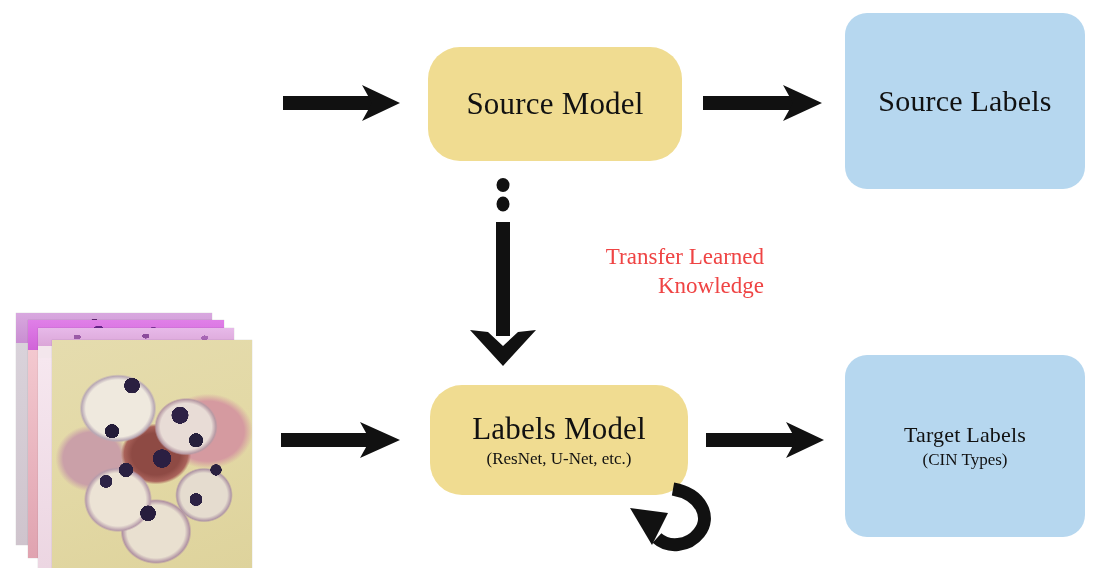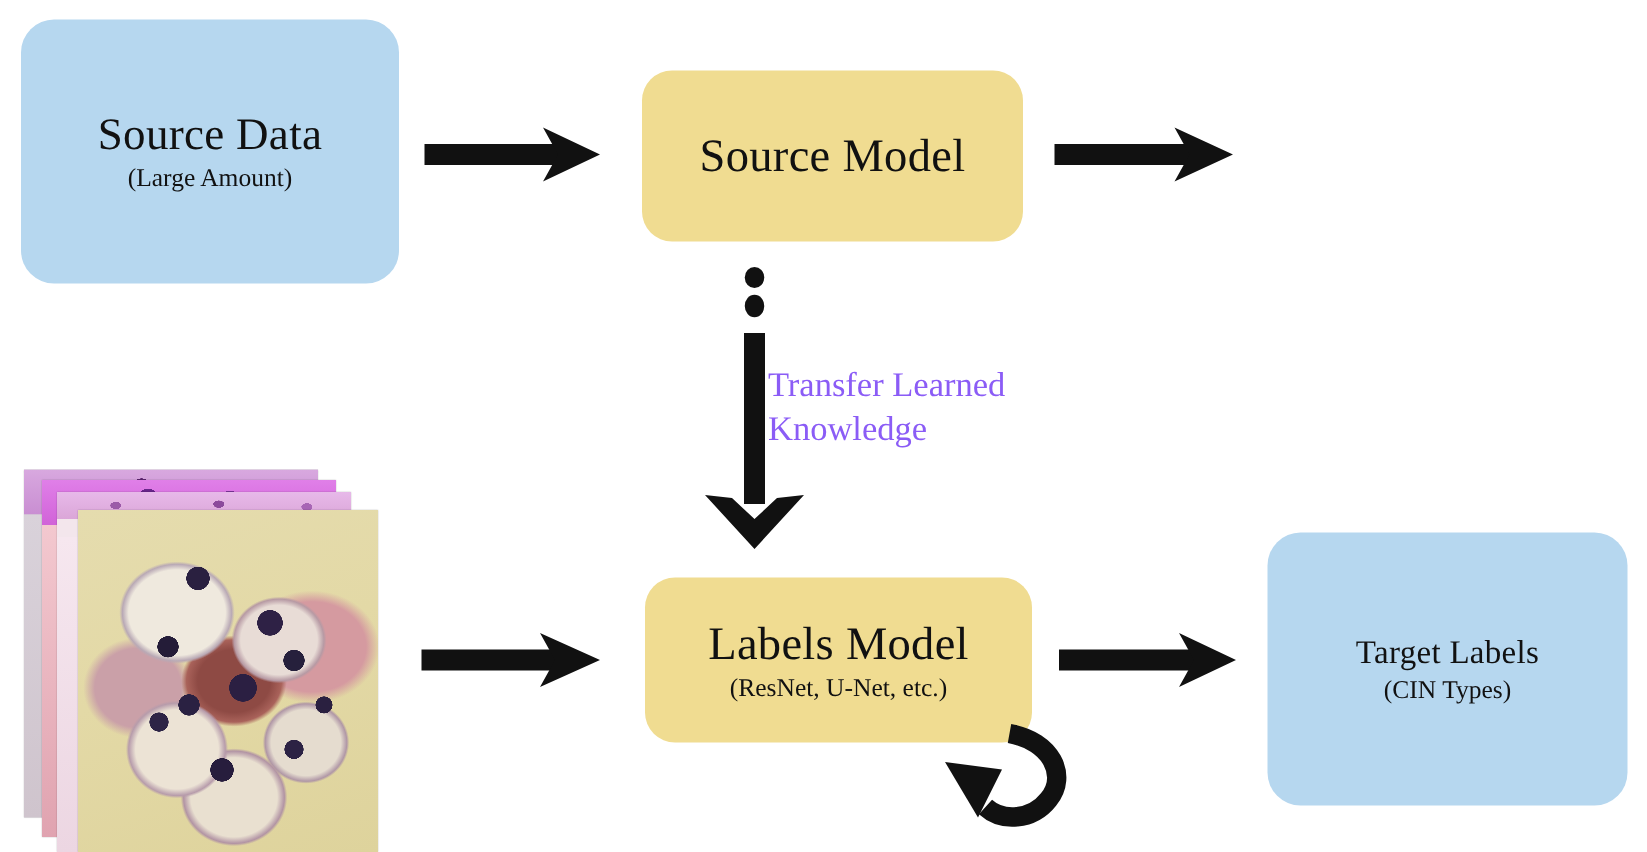--- a/index.html
+++ b/index.html
@@ -49,21 +49,21 @@
   }
 
   
   .node-blue {
     background: #b6d7ef;
     border-radius: 22px;
   }
   
   .node-yellow {
     background: #f0dc91;
-    border-radius: 20px;
+    border-radius: 32px;
   }
 
   
   #source-data      { left: 14px;  top: 13px;  width: 252px; height: 176px; }
   #source-model     { left: 428px; top: 47px;  width: 254px; height: 114px; }
   #source-labels    { left: 845px; top: 13px;  width: 240px; height: 176px; }
   #target-model     { left: 430px; top: 385px; width: 258px; height: 110px; }
   #target-labels    { left: 845px; top: 355px; width: 240px; height: 182px; }
 
   #source-model .title  { font-size: 31px; }
@@ -174,23 +174,23 @@
       
       radial-gradient(ellipse 60px 50px at 78% 40%, #d59aa0 0 60%, transparent 75%),
       radial-gradient(ellipse 48px 44px at 20% 52%, #caa0a8 0 60%, transparent 76%),
       
       linear-gradient(160deg, #e5dcae 0%, #e3d9a6 45%, #ded39c 100%);
   }
 
   
   .caption {
     position: absolute;
-    text-align: left;
+    text-align: right;
     white-space: nowrap;
-    color: #8b5cf6;
+    color: #ef4444;
   }
   #transfer-label {
     left: 512px;
     top: 243px;
     width: 252px;
     font-size: 23px;
     line-height: 1.25;
     white-space: normal;
   }
   #fine-tuning-label {
@@ -198,29 +198,28 @@
     top: 534px;
     width: 200px;
     font-size: 17px;
   }
 </style>
 </head>
 <body>
 
 <div id="diagram">
 
-  <div class="node node-blue" id="source-data">
-    <div class="title">Source Data</div>
-    <div class="subtitle">(Large Amount)</div>
-  </div>
 
   <div class="node node-yellow" id="source-model">
     <div class="title">Source Model</div>
   </div>
 
+  <div class="node node-blue" id="source-labels">
+    <div class="title">Source Labels</div>
+  </div>
 
   <div class="node node-yellow" id="target-model">
     <div class="title">Labels Model</div>
     <div class="subtitle">(ResNet, U-Net, etc.)</div>
   </div>
 
   <div class="node node-blue" id="target-labels">
     <div class="title">Target Labels</div>
     <div class="subtitle">(CIN Types)</div>
   </div>

